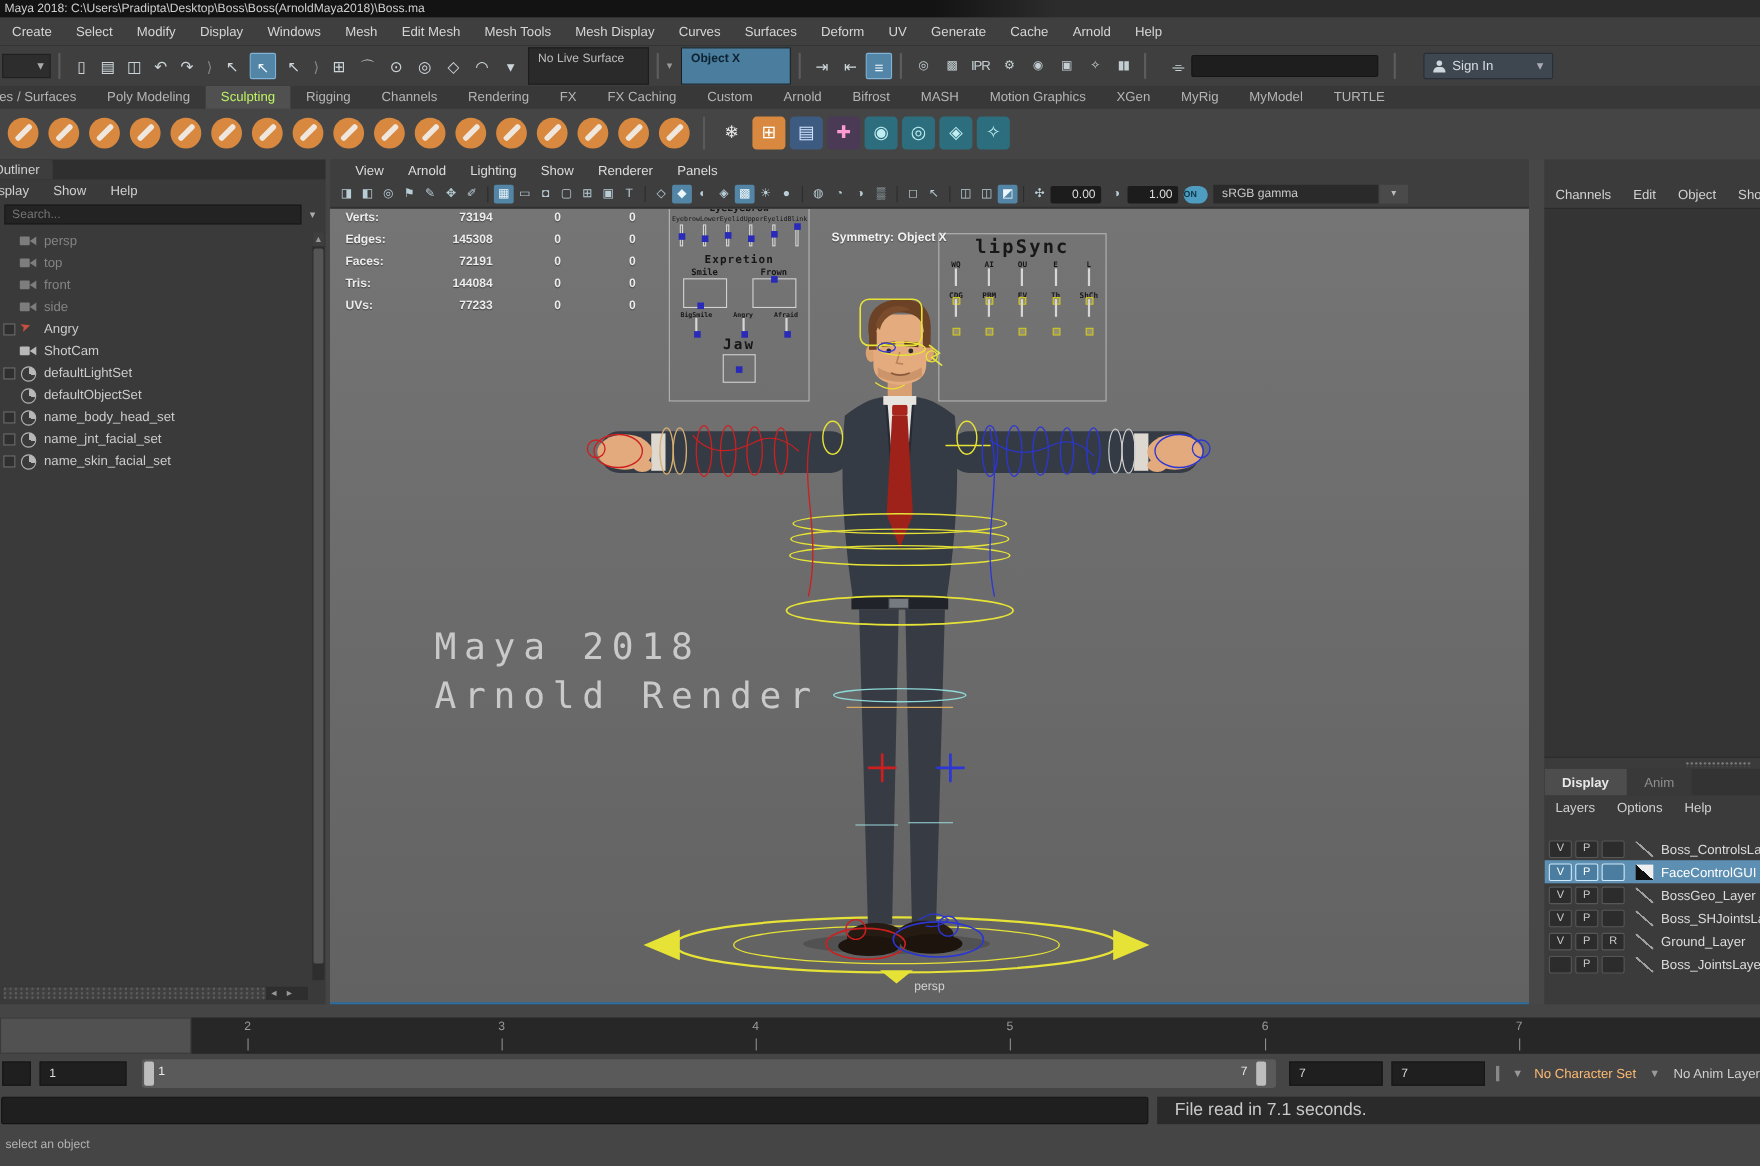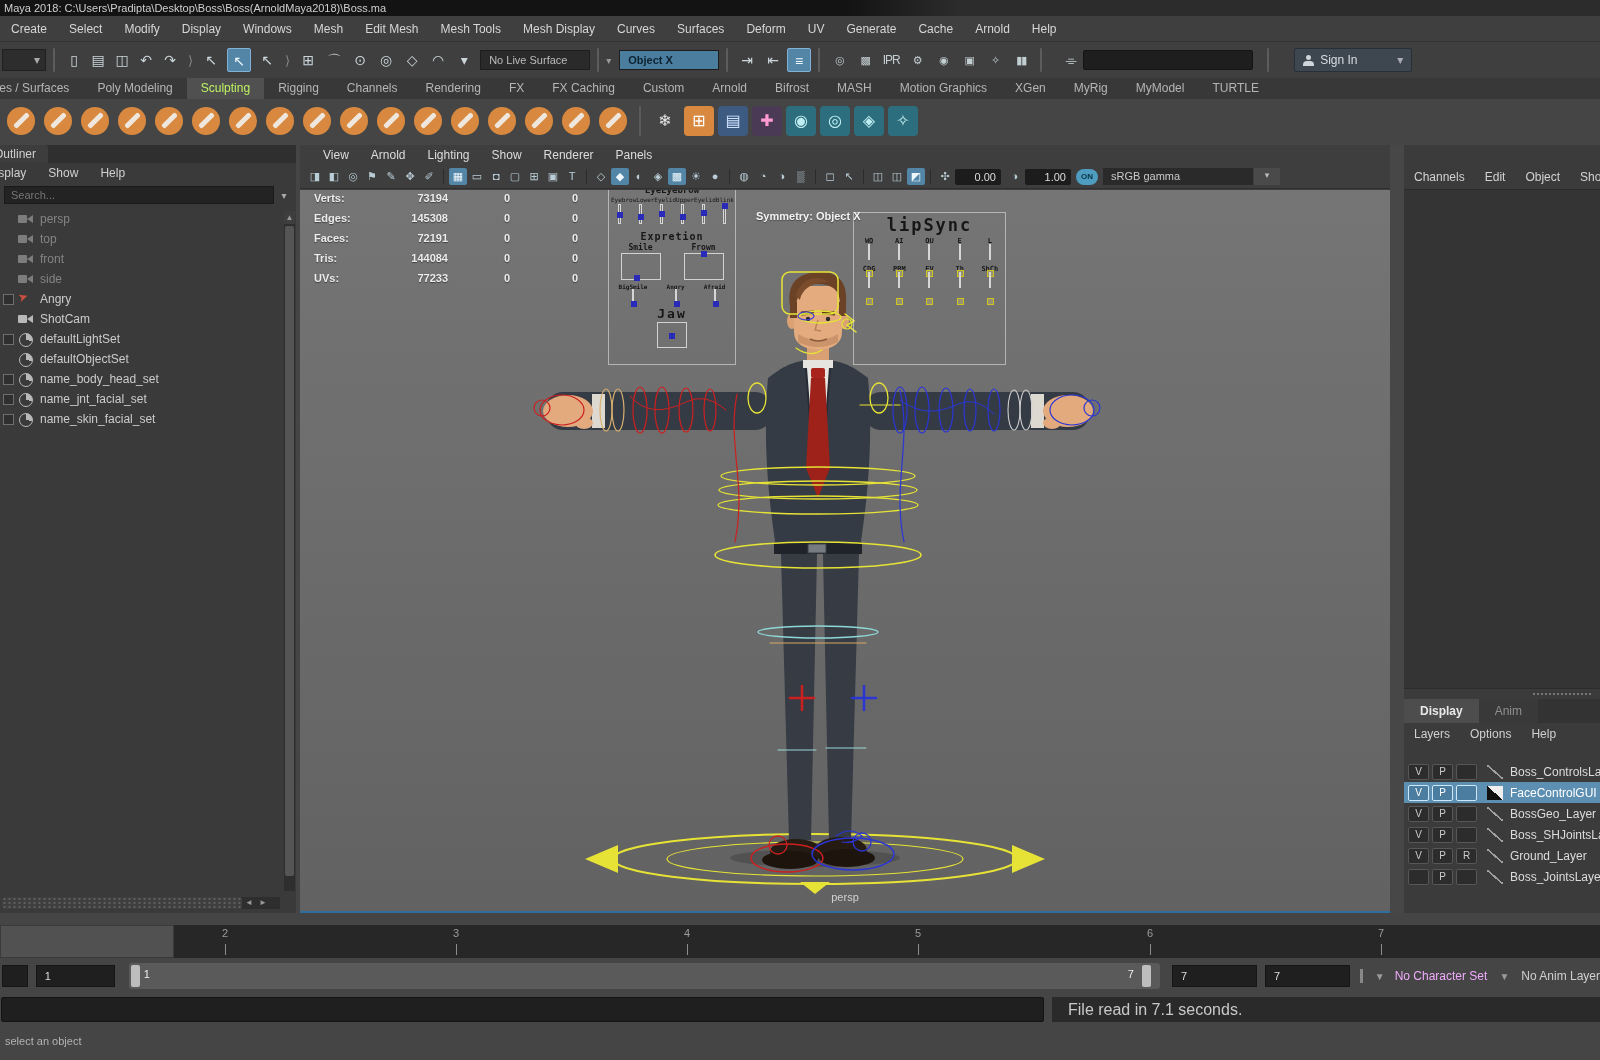--- a/index.html
+++ b/index.html
@@ -10,21 +10,21 @@
 #titlebar{left:0;top:0;width:1600px;height:16px;background:linear-gradient(90deg,#131313 0,#131313 53%,#2c2c2c 60%,#2c2c2c 100%);color:#cfcfcf;font-size:11px;line-height:16px;padding-left:4px;white-space:nowrap}
 
 #menubar{left:0;top:16px;width:1600px;height:26px;background:#3f3f3f;display:flex;align-items:center;border-bottom:1px solid #343434}
 #menubar .mitem{padding:0 11px;line-height:26px;color:#d6d6d6}
 
 #toolbar{left:0;top:42px;width:1600px;height:36px;background:#3f3f3f;display:flex;align-items:center}
 .tsep{width:2px;height:24px;background:#5c5c5c;margin:0 7px;border-radius:1px}
 .tchev{color:#888;font-size:13px;margin:0 6px}
 .ticon{width:24px;height:24px;text-align:center;line-height:24px;font-size:14px;color:#ccd6da;border-radius:2px}
 .ticon.on{background:#5285a6;border:1px solid #7fb2d6;color:#eef7fc}
-.tfield{height:20px;background:#2a2a2a;border:1px solid #1d1d1d;color:#bcbcbc;font-size:11px;line-height:18px;padding:0 8px;white-space:nowrap}
+.tfield{height:34px;background:#2a2a2a;border:1px solid #1d1d1d;color:#bcbcbc;font-size:11px;line-height:18px;padding:0 8px;white-space:nowrap}
 .tfield.sym{background:#4a7d9e;color:#0d2230;font-weight:bold;width:100px}
 .tinput{width:170px;height:20px;background:#1e1e1e;border:1px solid #151515;border-radius:2px}
 #menuset{width:44px;height:22px;background:#2d2d2d;border:1px solid #202020;display:flex;align-items:center;justify-content:flex-end;padding-right:5px;color:#aaa;margin-left:2px}
 #signin{display:flex;align-items:center;height:24px;background:#3e4750;border:1px solid #272f38;border-radius:2px;padding:0 8px;margin-left:18px;color:#d8dde2;gap:6px;width:118px}
 .person{width:11px;height:11px;position:relative}
 .person::before{content:"";position:absolute;left:3px;top:0;width:5px;height:5px;border-radius:50%;background:#cfd6db}
 .person::after{content:"";position:absolute;left:0;top:6px;width:11px;height:5px;border-radius:4px 4px 0 0;background:#cfd6db}
 
 #shelftabs{left:0;top:78px;width:1600px;height:21px;background:#383838;display:flex;overflow:hidden}
 #shelftabs .wrap{display:flex;margin-left:-40px}
@@ -65,21 +65,21 @@
 .ol-scrollh .ar{width:14px;color:#999;font-size:8px;text-align:center;line-height:12px}
 
 #viewport{left:300px;top:145px;width:1090px;height:768px;background:#3e3e3e;border-bottom:2px solid #2e6e9e}
 .vp-menus{height:20px;display:flex;background:#3e3e3e;padding-left:12px}
 .vp-menus .mitem{padding:0 11px;line-height:20px;color:#dcdcdc}
 .vp-toolbar{height:24px;background:#3e3e3e;border-bottom:1px solid #303030;display:flex;align-items:center;padding-left:6px;gap:1px}
 .vicon{width:18px;height:17px;text-align:center;line-height:17px;font-size:11px;color:#b9cdd6;border-radius:2px;flex:none}
 .vicon.on{background:#5285a6;color:#ecf6fb}
 .vsep{width:1px;height:15px;background:#2c2c2c;margin:0 4px;flex:none}
 .vnum{width:46px;height:16px;background:#1c1c1c;color:#ddd;font-size:11px;line-height:16px;text-align:right;padding-right:5px;border-radius:2px}
-.onbadge{width:22px;height:16px;background:#4e9cc0;border-radius:8px;color:#0b3344;font-size:8px;font-weight:bold;text-align:center;line-height:16px;margin:0 4px}
+.onbadge{width:22px;height:16px;background:#4e9cc0;border-radius:8px;color:#0b3344;font-size:8px;font-weight:bold;line-height:16px;margin:0 4px}
 .gamma{width:150px;height:17px;background:#2a2a2a;color:#c9c9c9;font-size:11px;line-height:17px;padding:0 8px}
 .gbtn{width:26px;height:17px;background:#4a4a4a;color:#bbb;text-align:center;line-height:15px;font-size:9px}
 #vpcanvas{position:absolute;left:0;top:45px;right:0;bottom:0;background:linear-gradient(#757575,#626262);overflow:hidden}
 
 #hud{position:absolute;left:14px;top:2px;z-index:5}
 .hudrow{height:20px;display:flex;font-size:11px;font-weight:bold;color:#ececec;text-shadow:0 1px 1px rgba(0,0,0,.45)}
 .hudrow .l{width:52px;text-align:left}
 .hudrow .a{width:82px;text-align:right}
 .hudrow .b{width:62px;text-align:right}
 .hudrow .c{width:68px;text-align:right}
@@ -138,21 +138,21 @@
 #tlslider{left:174px;top:925px;width:1426px;height:33px;background:#272727;overflow:hidden}
 .tnum{position:absolute;top:2px;font-size:11px;color:#9c9c9c;transform:translateX(-50%)}
 .ttick{position:absolute;bottom:3px;width:1px;height:11px;background:#8d8d8d}
 #rangerow{left:0;top:961px;width:1600px;height:30px;display:flex;align-items:center}
 .rfield{height:22px;background:#1f1f1f;border:1px solid #161616;color:#ddd;font-size:11px;line-height:20px;padding-left:8px}
 #rangebar{margin-left:14px;width:1046px;height:26px;background:#5a5a5a;border-radius:3px;position:relative}
 .rhandle{position:absolute;top:2px;width:9px;height:22px;background:#bdbdbd;border-radius:2px}
 .rlabel{position:absolute;top:5px;font-size:11px;color:#ededed}
 .rsep{width:3px;height:14px;background:#888;margin-left:10px}
 .darr{color:#999;font-size:10px;margin-left:12px}
-#charset{margin-left:10px;color:#f0abfc;font-size:12px;white-space:nowrap}
+#charset{margin-left:10px;color:#fdba74;font-size:12px;white-space:nowrap}
 #animlayer{margin-left:12px;color:#cfcfcf;font-size:12px;white-space:nowrap}
 
 #cmdrow{left:0;top:994px;width:1600px;height:32px}
 #cmdinput{position:absolute;left:1px;top:3px;width:1043px;height:25px;background:#1f1f1f;border:1px solid #141414;border-radius:2px}
 #status{position:absolute;left:1052px;top:3px;right:0;height:25px;background:#2a2a2a;line-height:25px;padding-left:16px;color:#c9c9c9;font-size:16px}
 #helpline{left:0;top:1026px;width:1600px;height:34px}
 #helptext{position:absolute;left:5px;top:9px;color:#b2b2b2;font-size:11px}
 </style>
 </head>
 <body>
@@ -483,20 +483,24 @@
         </div>
 
         <div class="hudrow">
           <span class="l">UVs:</span>
           <span class="a">77233</span>
           <span class="b">0</span>
           <span class="c">0</span>
         </div>
       </div>
     <div id="symhud">Symmetry: Object X</div>
+    <div id="watermark">
+      <div>Maya 2018</div>
+      <div>Arnold Render</div>
+    </div>
     <div id="persplabel">persp</div>
 
     <svg width="1090" height="724" viewBox="0 44 1090 724" style="position:absolute;left:0;top:0;z-index:2">
 
       <ellipse cx="515" cy="712" rx="85" ry="9" fill="rgba(0,0,0,0.18)"></ellipse>
       <g stroke="#e6e336" stroke-width="2" fill="none">
         <ellipse cx="515" cy="713" rx="202" ry="25"></ellipse>
         <ellipse cx="515" cy="713" rx="148" ry="17" stroke-width="1.2"></ellipse>
       </g>
       <polygon points="285,713 318,699 318,727" fill="#e6e336"></polygon>

